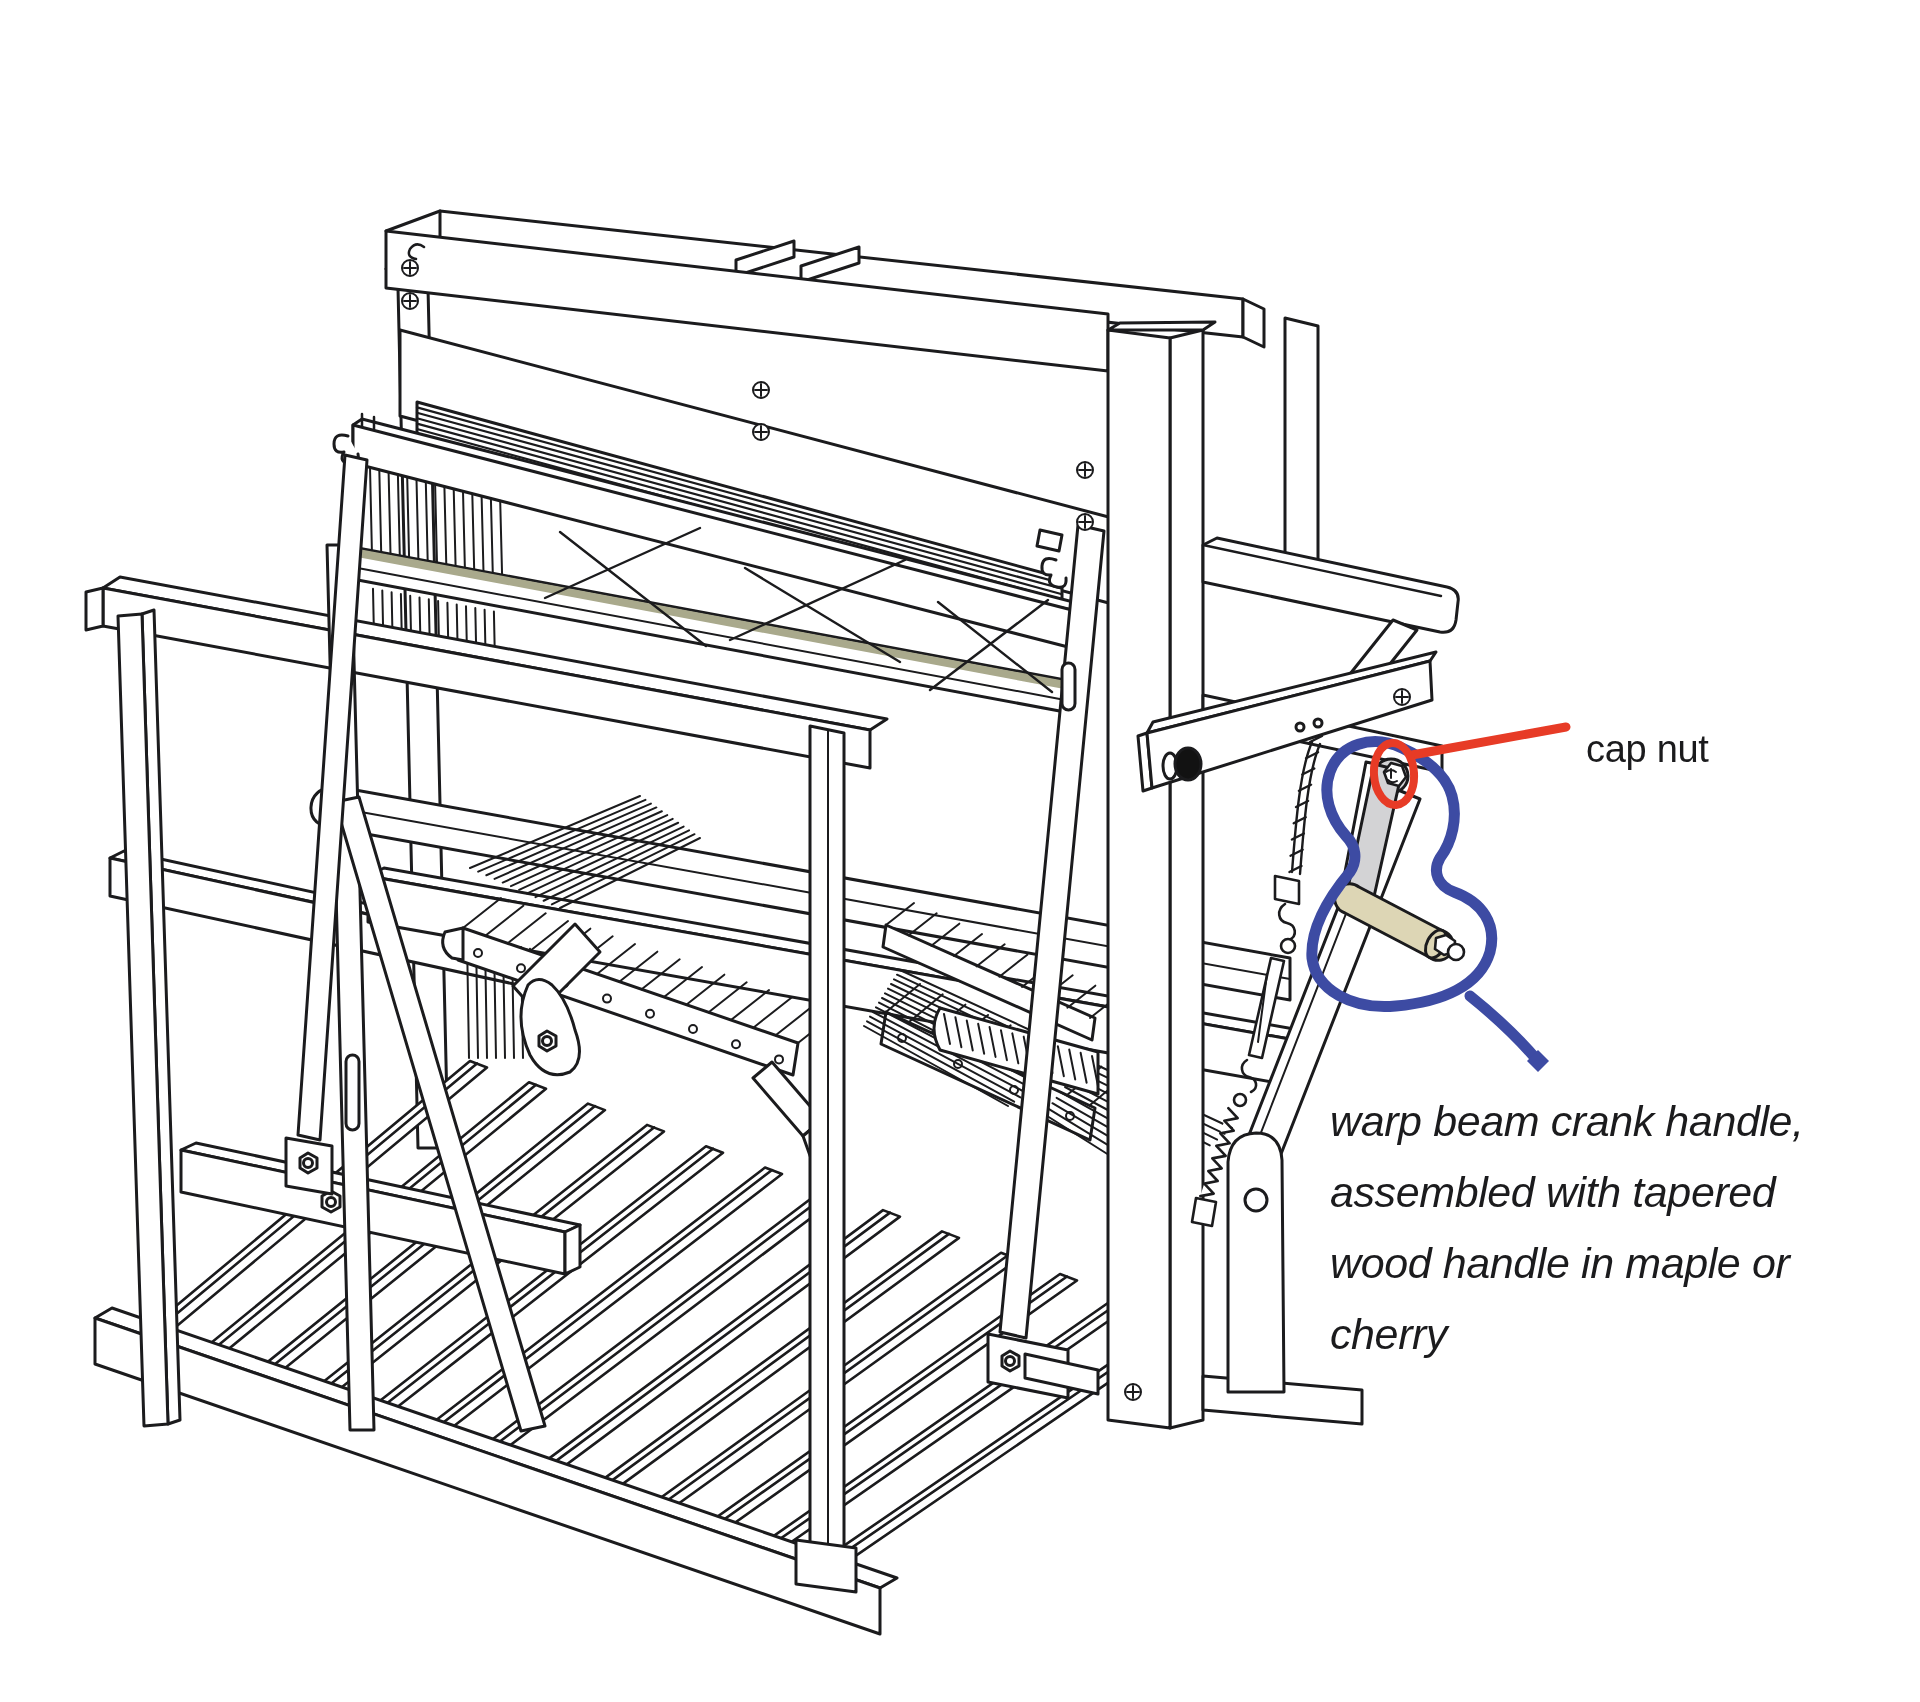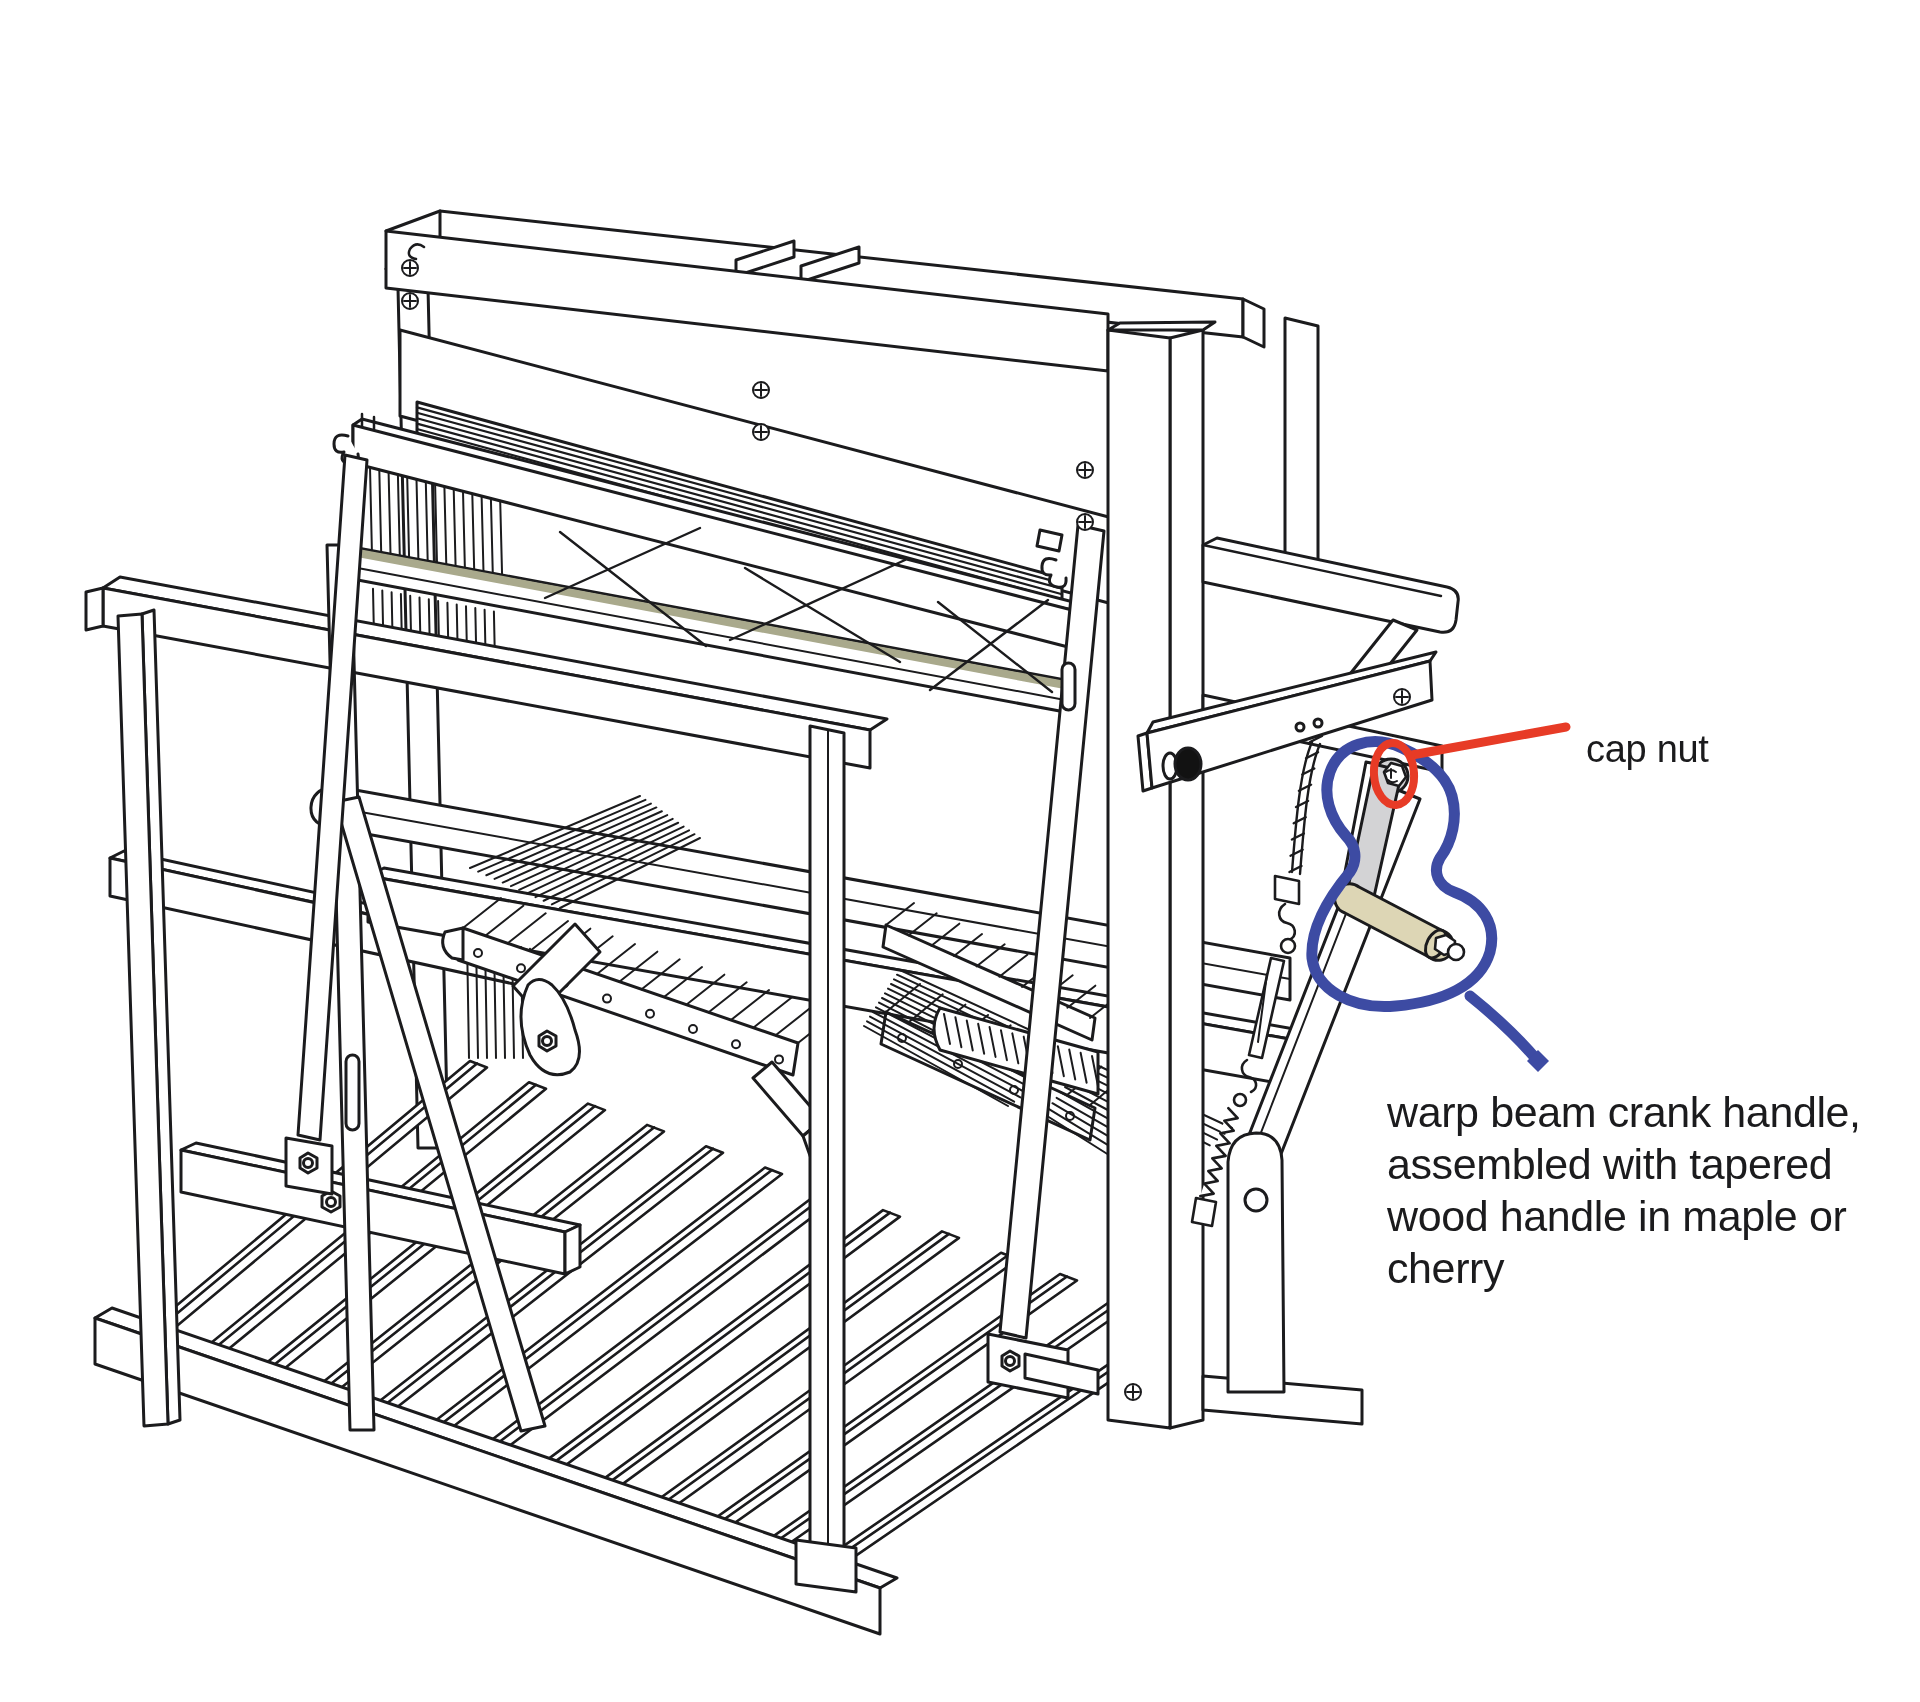--- a/index.html
+++ b/index.html
@@ -2,21 +2,21 @@
 <html style="--ink: #1b1b1d; --red: #e73b26; --blue: #3d4ba3; --tan: #ddd6b5; --metal: #d3d3d5; --olive: #a9a98c; --knob: #121212;"><head>
 <meta charset="utf-8">
 <style>
   html,body{margin:0;padding:0;background:#fff;}
   body{width:1920px;height:1702px;position:relative;overflow:hidden;
        font-family:"Liberation Sans","DejaVu Sans",sans-serif;}
   .stage{position:absolute;inset:0;}
   svg{position:absolute;left:0;top:0;}
   .label{position:absolute;color:var(--ink,#1b1b1d);white-space:pre-line;}
   .label-cap-nut{left:1586px;top:704px;font-size:38px;letter-spacing:-0.3px;margin-top:24px;}
-  .label-crank{left:1387px;top:1086px;font-size:43px;line-height:52px;letter-spacing:-0.4px;}
+  .label-crank{left:1330px;top:1086px;font-size:43px;line-height:71px;letter-spacing:-0.4px;font-style:italic;}
   path,line,circle,ellipse,polyline,polygon{vector-effect:none;}
 </style>
 </head>
 <body>
 
 <div class="stage">
 <svg width="1920" height="1702" viewBox="0 0 1920 1702" fill="none" stroke="#1b1b1d" stroke-width="3" stroke-linejoin="round" stroke-linecap="round">
 
   <g fill="#fff">
     <path d="M440,211 L1243,299 L1243,337 L440,249 Z"></path>

